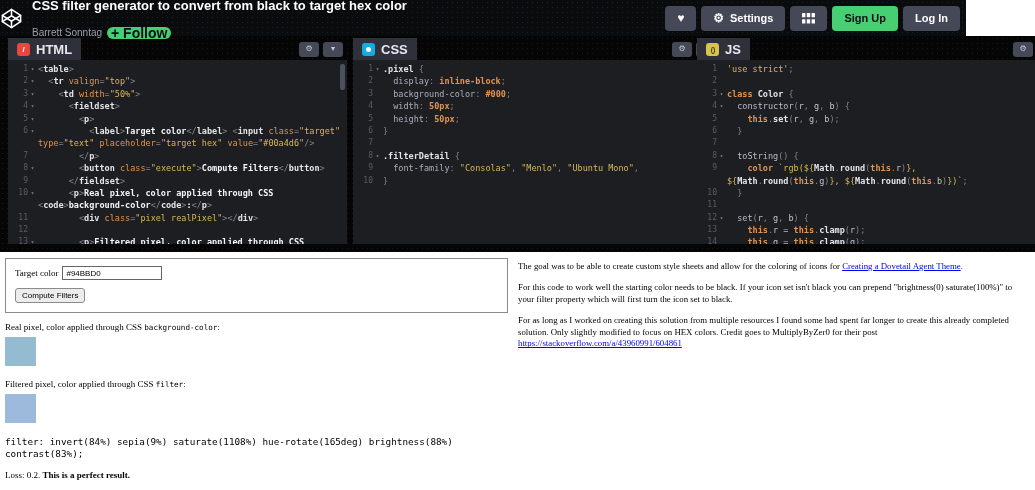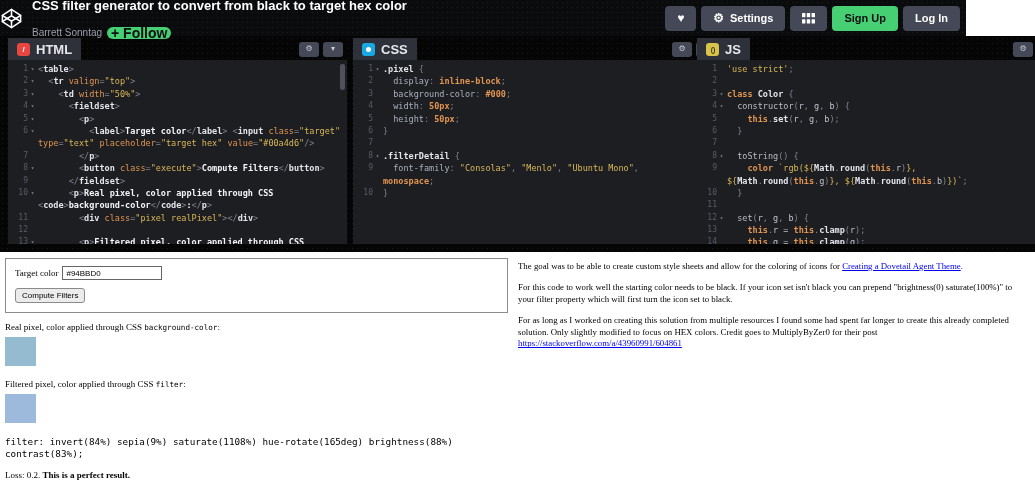--- a/index.html
+++ b/index.html
@@ -300,25 +300,20 @@
           <span class="gut">8</span>
           <span class="fold">▾</span>
           <span class="lc"><span class="tk-t">.filterDetail</span><span class="tk-x"> </span><span class="tk-p">{</span></span>
         </div>
         <div class="crow">
           <span class="gut">9</span>
           <span class="fold"></span>
           <span class="lc"><span class="tk-x">  </span><span class="tk-d">font-family</span><span class="tk-p">: </span><span class="tk-s">"Consolas"</span><span class="tk-p">, </span><span class="tk-s">"Menlo"</span><span class="tk-p">, </span><span class="tk-s">"Ubuntu Mono"</span><span class="tk-p">,</span></span>
         </div>
         <div class="crow">
-          <span class="gut"></span>
-          <span class="fold"></span>
-          <span class="lc"><span class="tk-k">monospace</span><span class="tk-p">;</span></span>
-        </div>
-        <div class="crow">
           <span class="gut">10</span>
           <span class="fold"></span>
           <span class="lc"><span class="tk-p">}</span></span>
         </div>
       </div>
   </div>
 
   <div class="panel" style="left:697px; width:364px;">
     <div class="panel-hd">
       <div class="tab">

